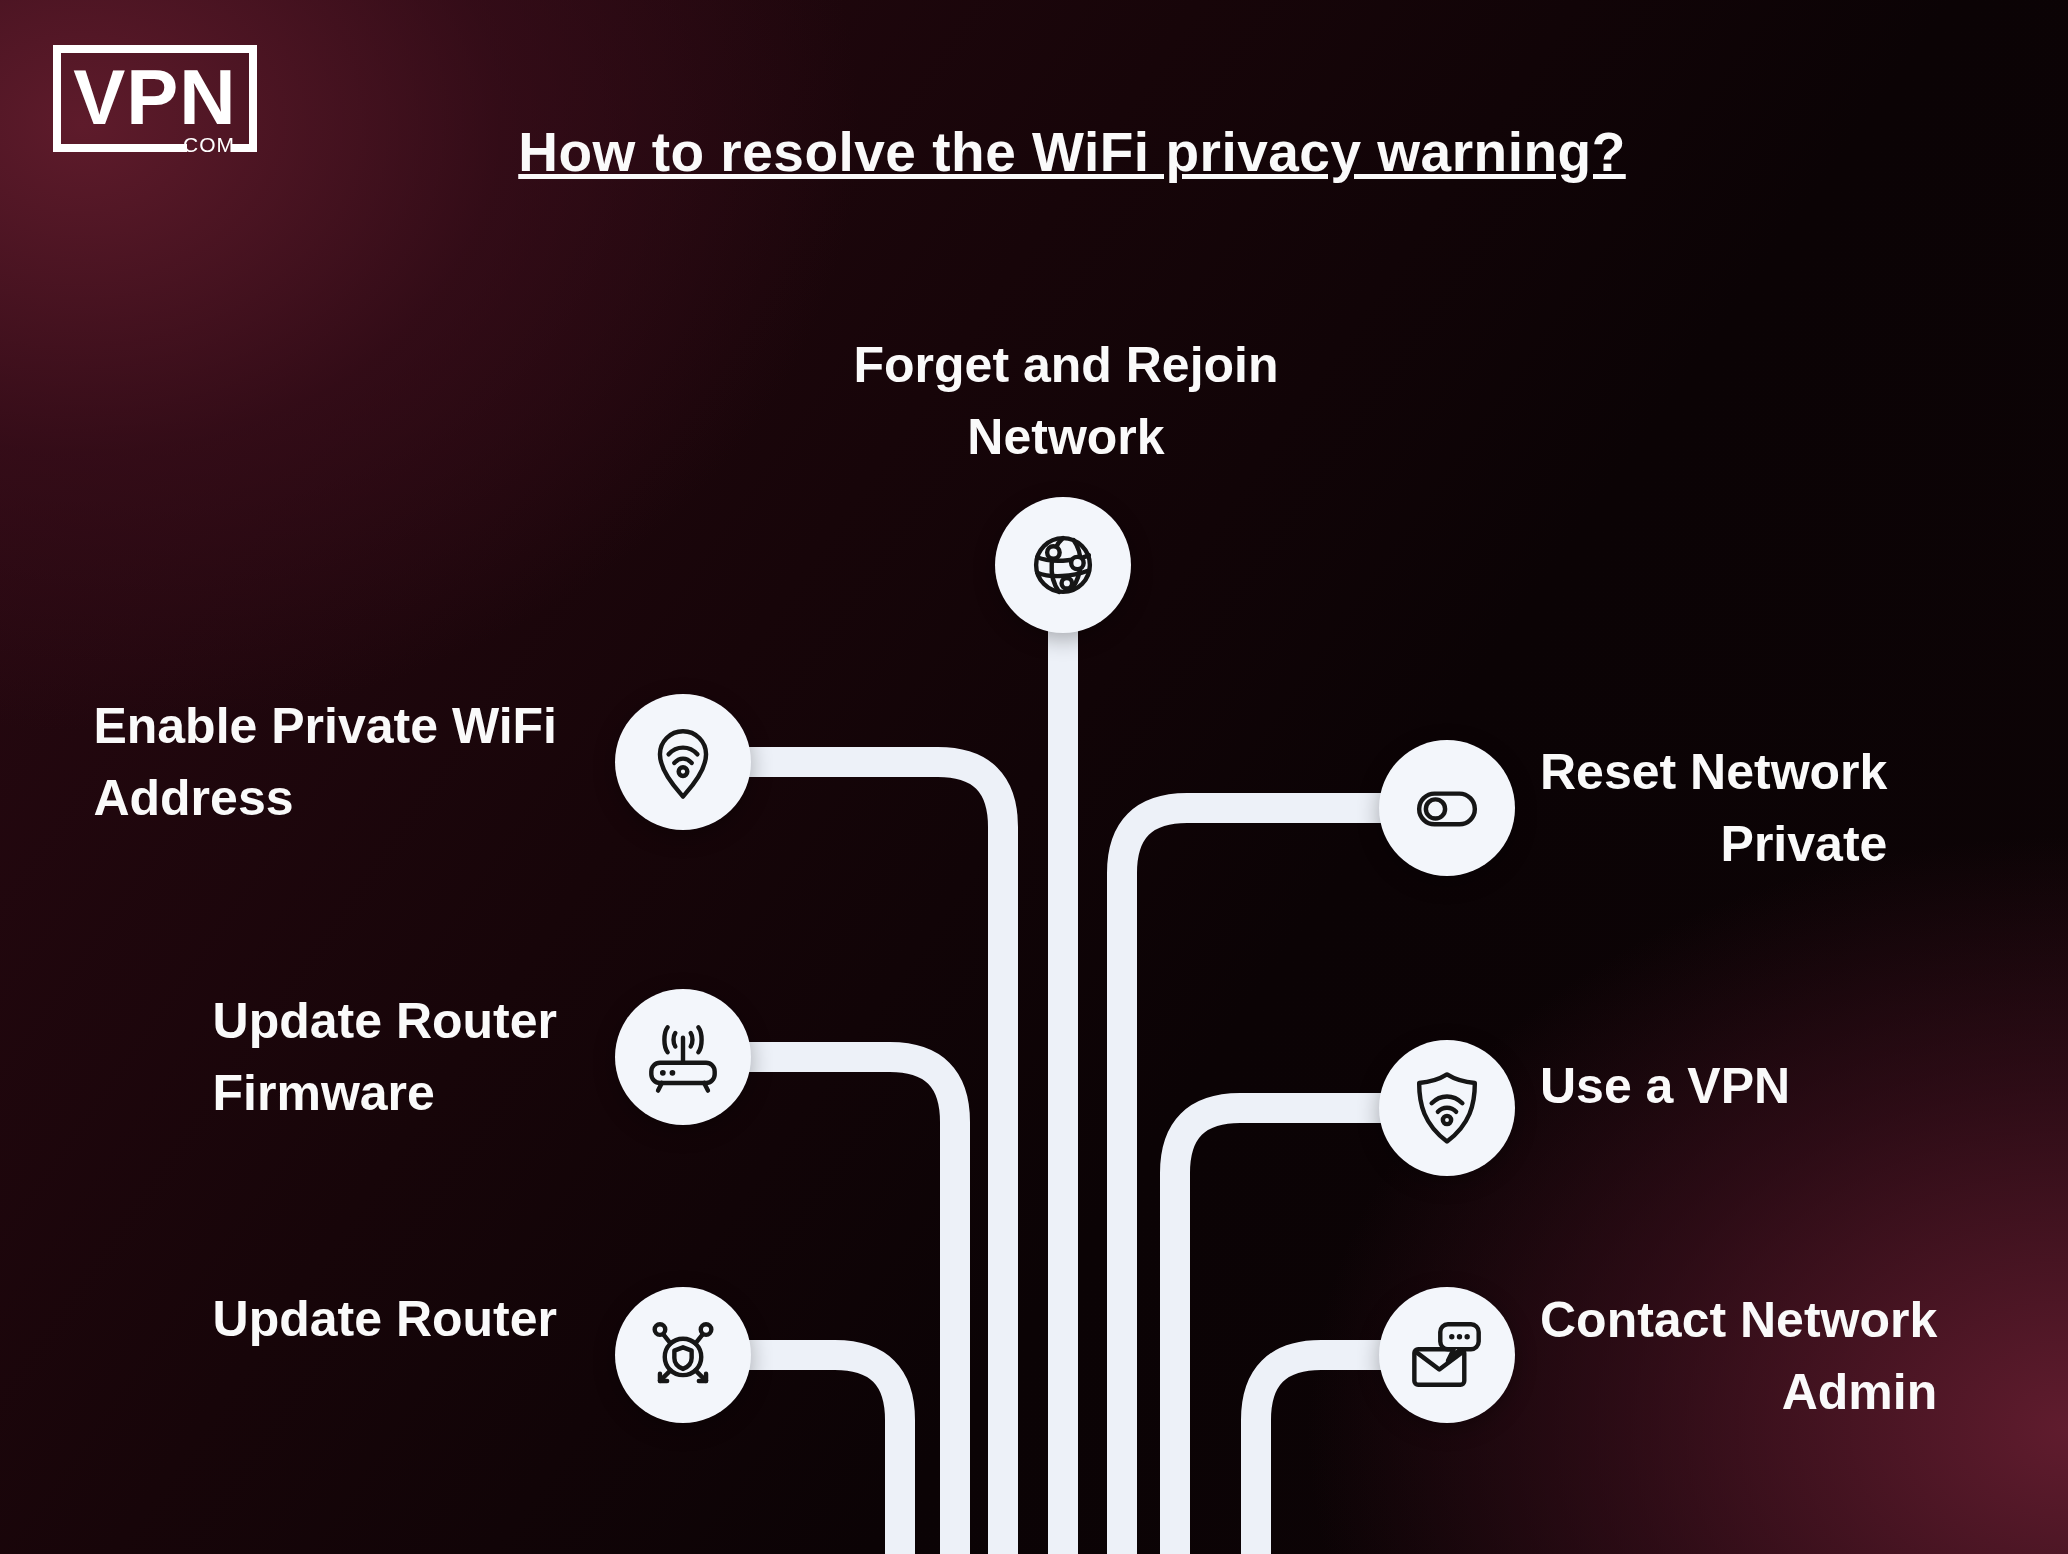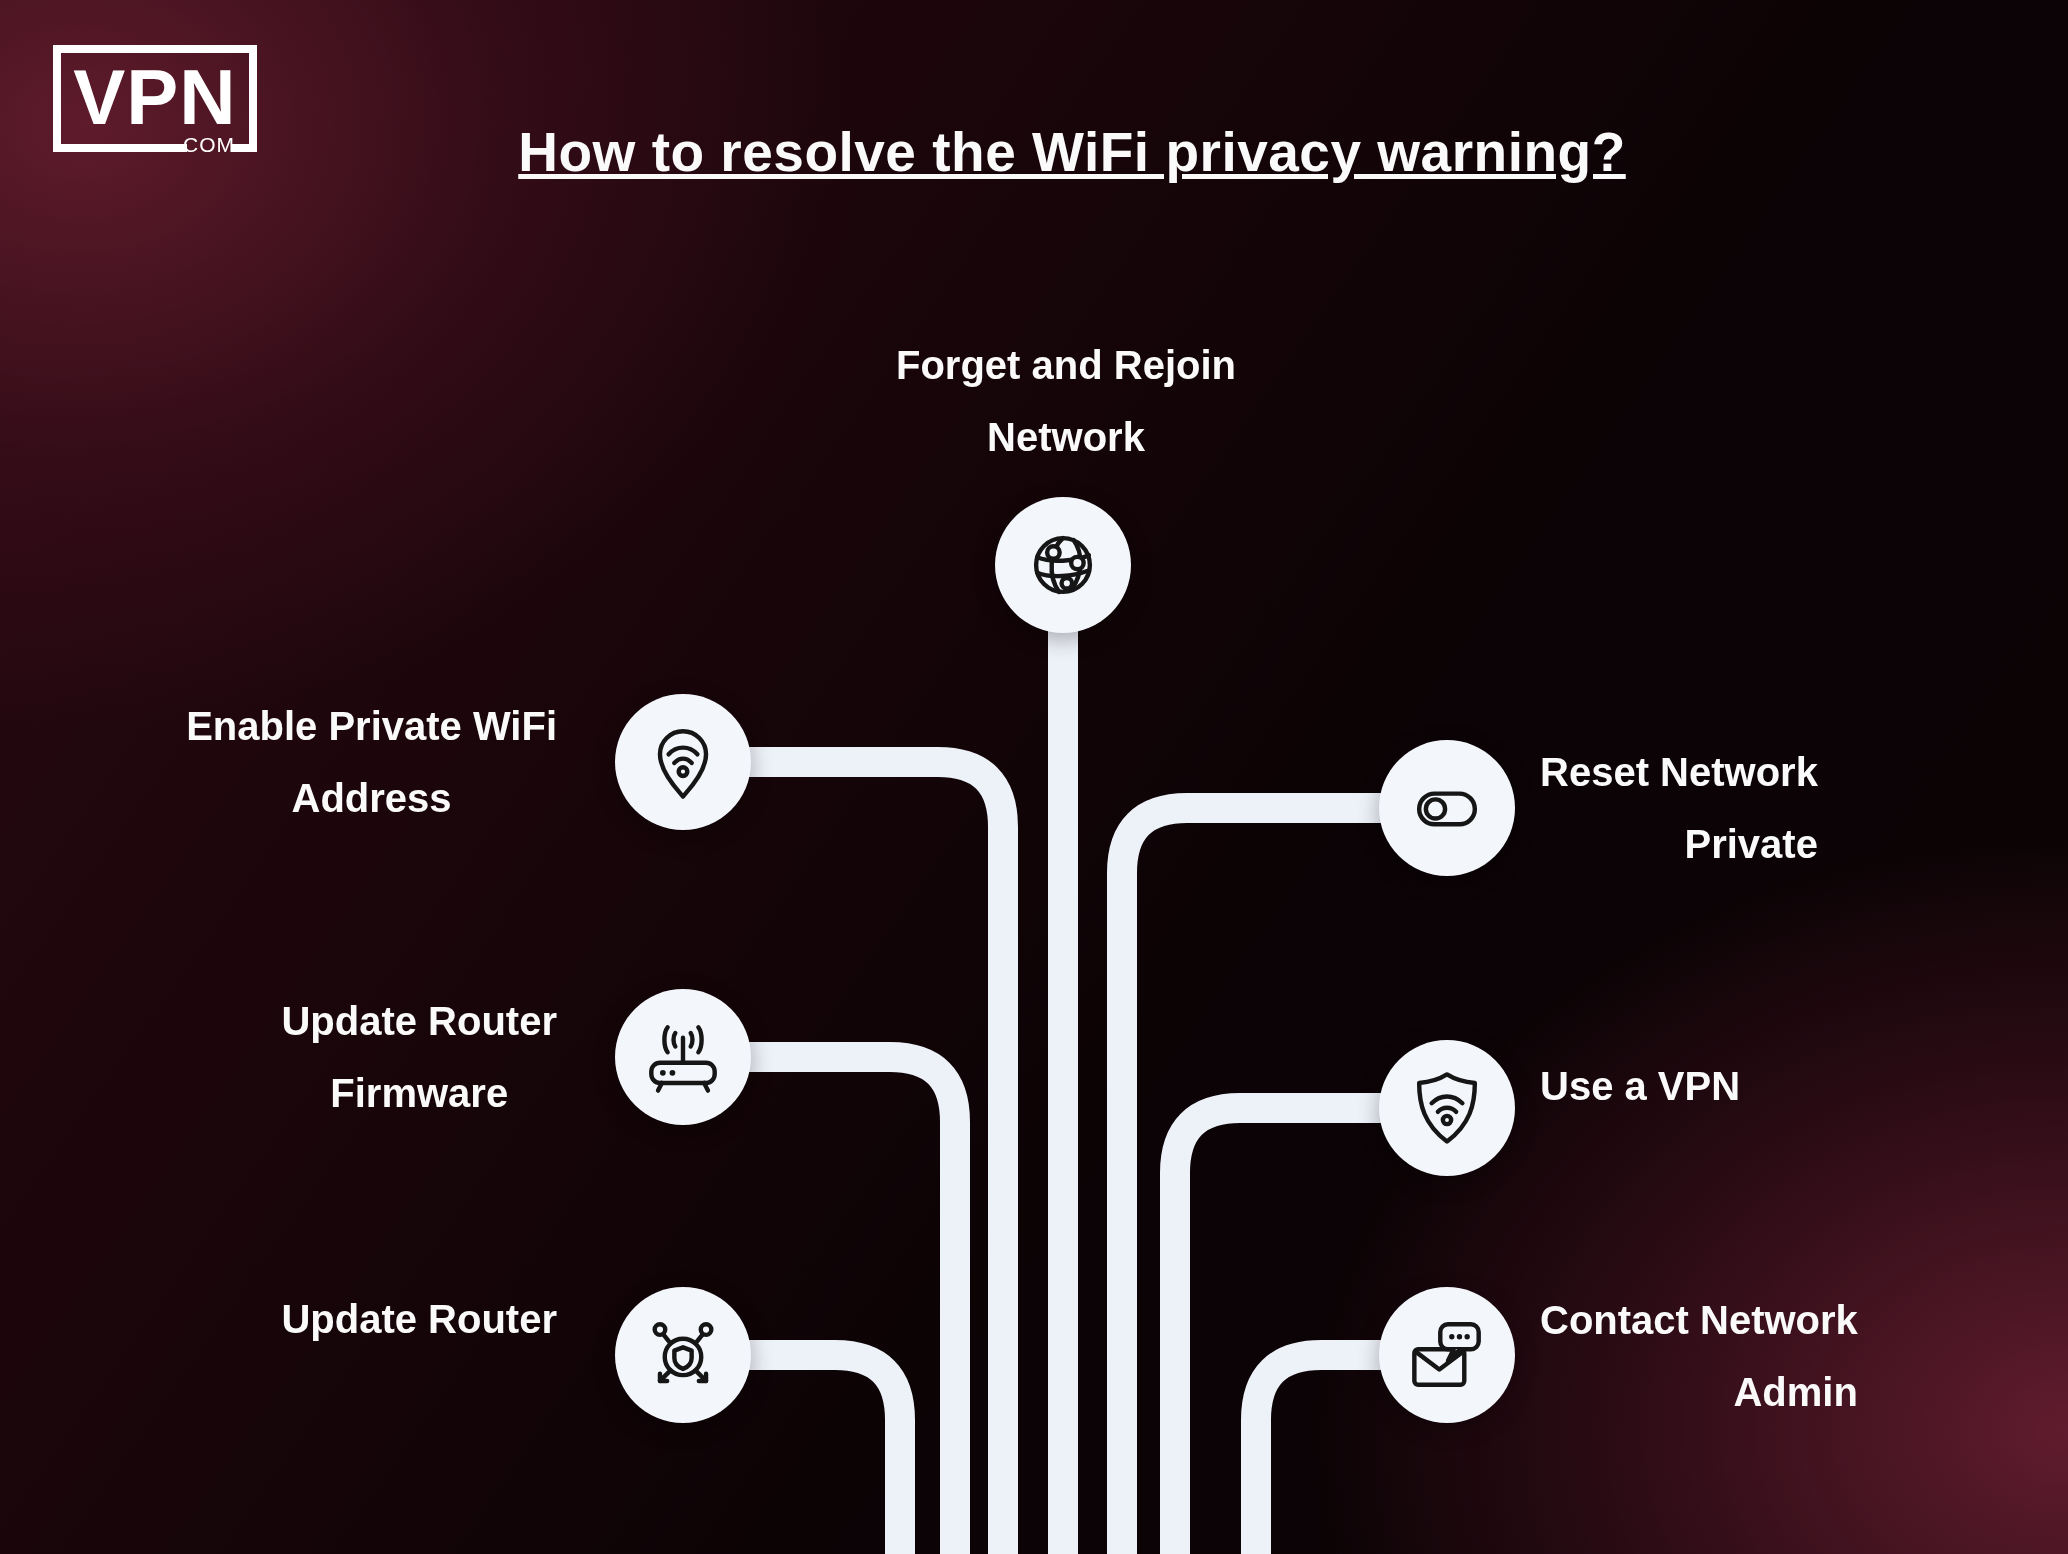--- a/index.html
+++ b/index.html
@@ -46,23 +46,23 @@
     position:absolute;width:136px;height:136px;border-radius:50%;
     background:var(--node-circle,#f3f6fb);
     z-index:2;display:flex;align-items:center;justify-content:center;
     box-shadow:0 6px 22px rgba(0,0,0,.30);
   }
   .node-circle svg{width:96px;height:96px;}
   .ico{stroke:var(--icon-stroke,#161616);fill:none;stroke-width:4.6;stroke-linecap:round;stroke-linejoin:round;}
   .ico-fill{fill:var(--icon-stroke,#161616);stroke:none;}
   .ico-bgfill{fill:var(--node-circle,#f3f6fb);}
   
-  .label{position:absolute;z-index:3;color:var(--text,#fafafa);font-weight:700;font-size:40px;line-height:72px;}
+  .label{position:absolute;z-index:3;color:var(--text,#fafafa);font-weight:700;font-size:50px;line-height:72px;}
   .label .ln{display:block;}
-  .label-left{right:1511px;text-align:center;white-space:nowrap;}
+  .label-left{right:1511px;text-align:left;white-space:nowrap;}
   .label-right{left:1540px;text-align:right;white-space:nowrap;}
   .label-center{left:666px;width:800px;text-align:center;}
 </style>
 </head>
 <body>
 
 <div id="canvas">
 
   <svg class="traces" width="2068" height="1554" viewBox="0 0 2068 1554">
     <path class="trace" d="M1063 565 L1063 1554"></path>

